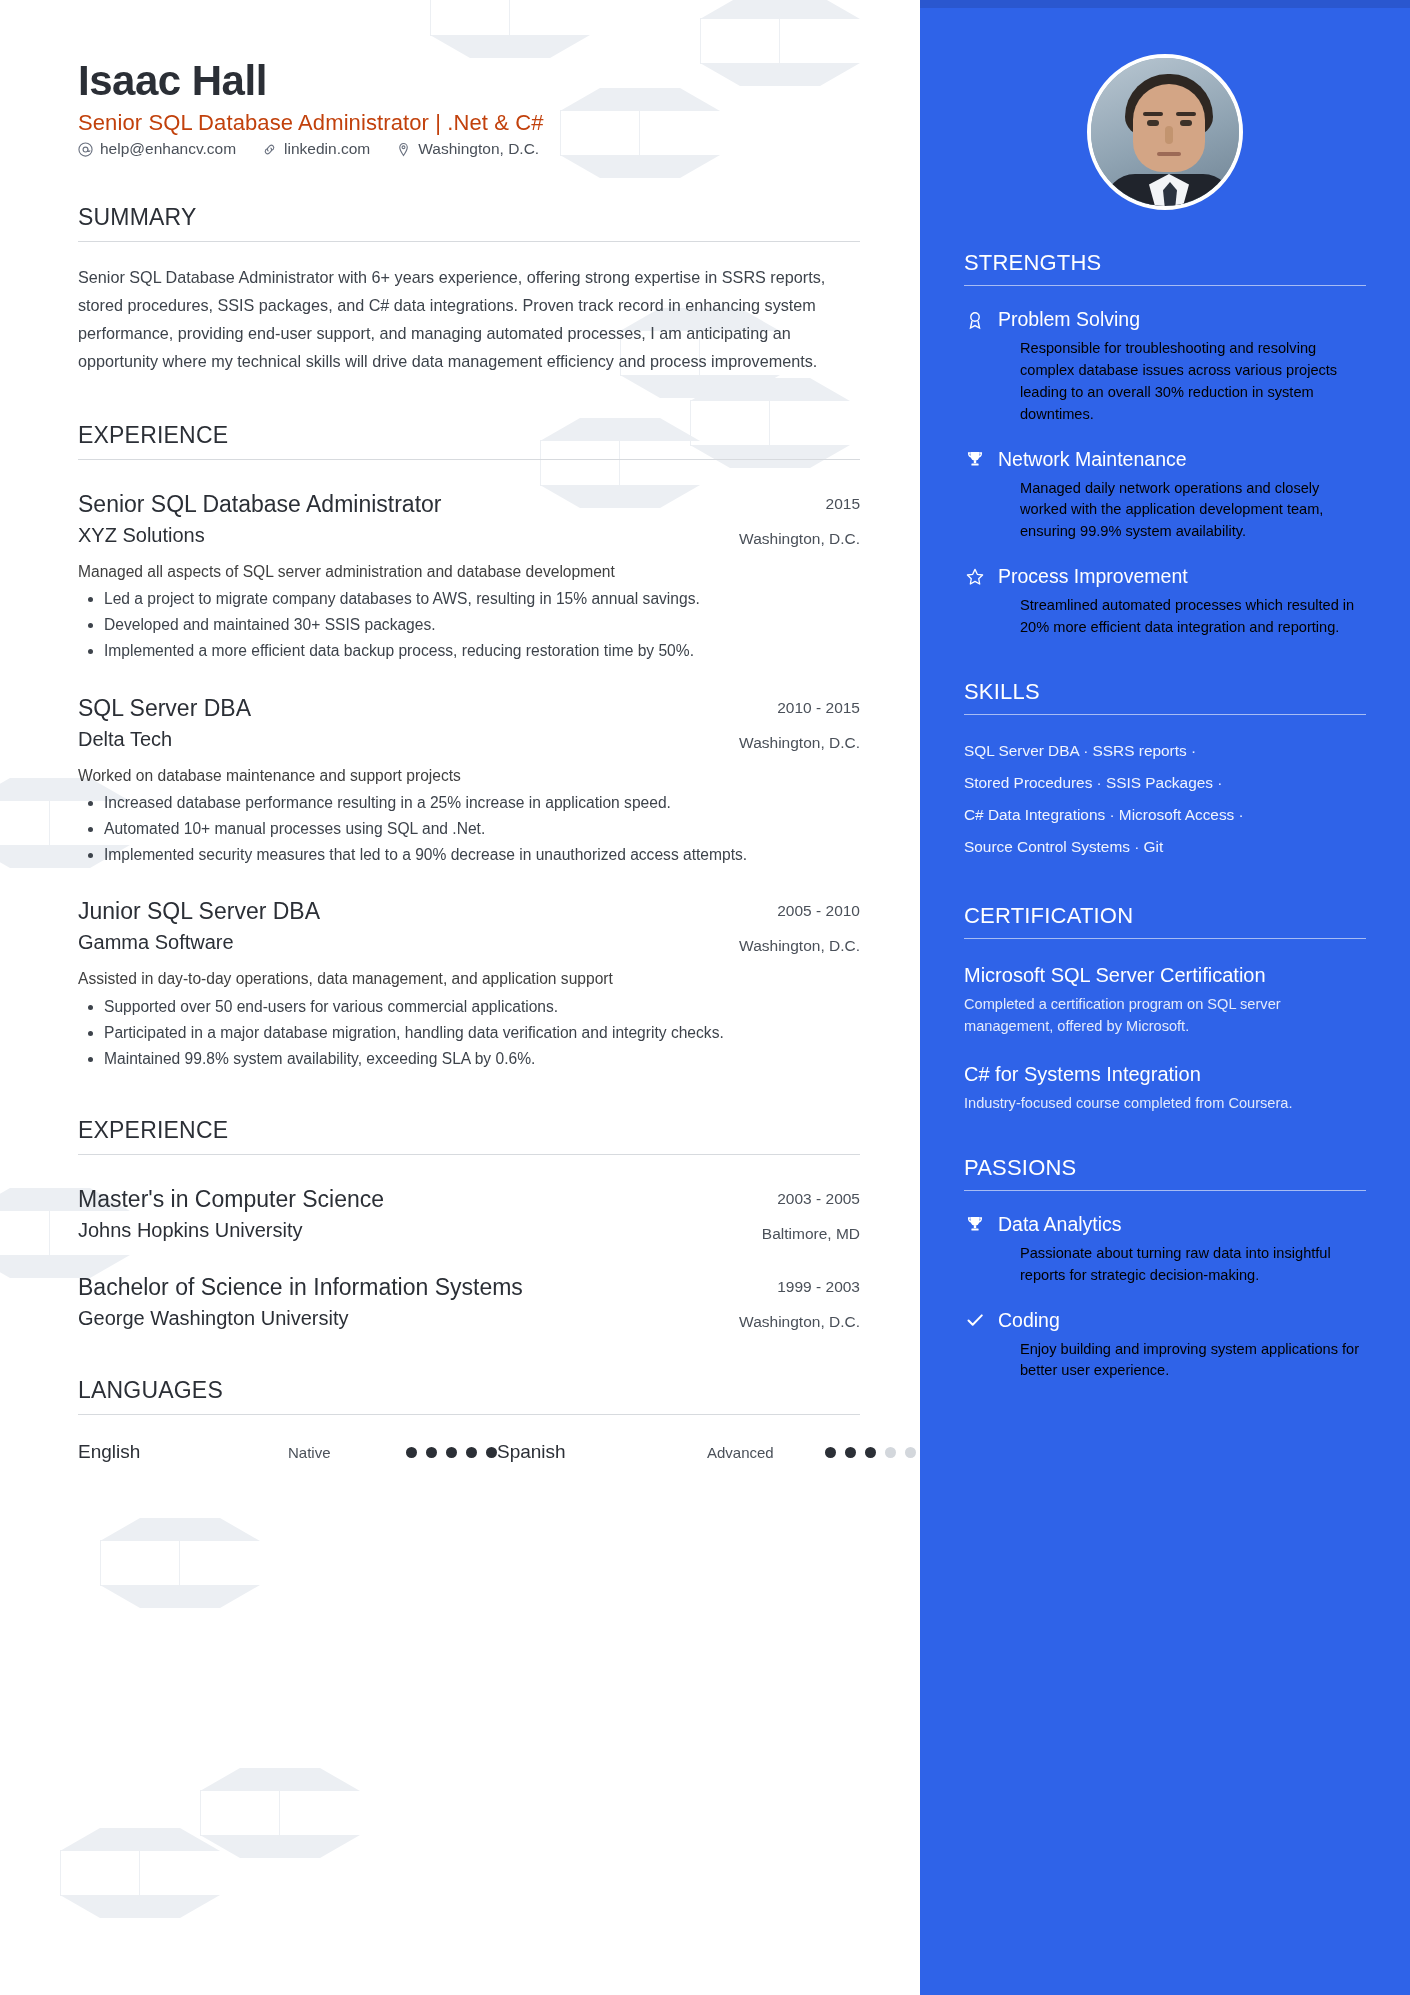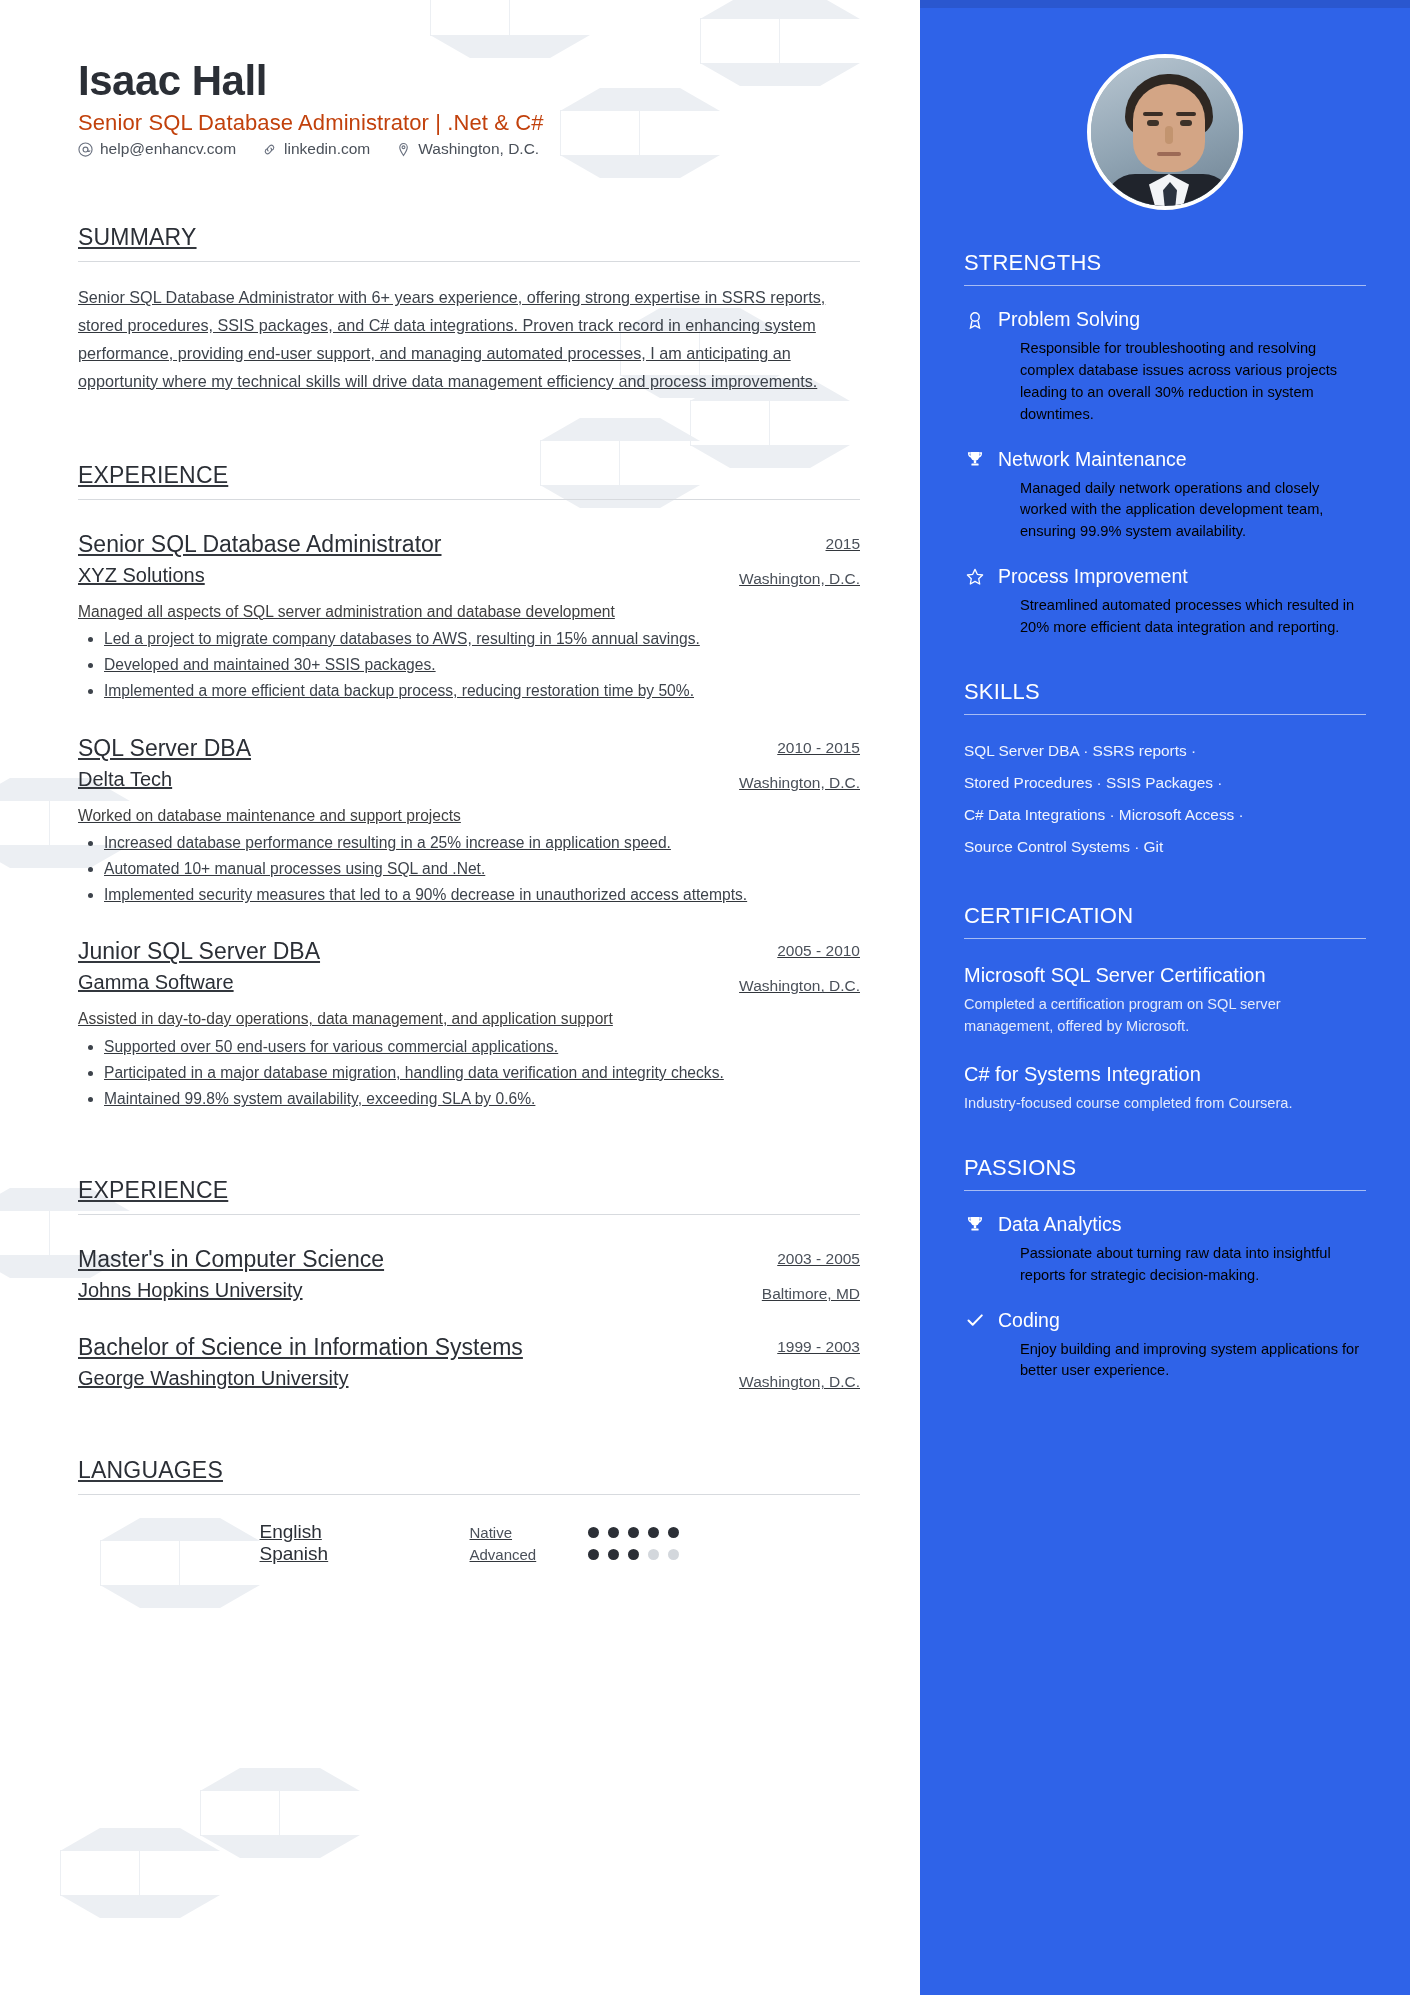--- a/index.html
+++ b/index.html
@@ -66,21 +66,21 @@
     display: flex;
     align-items: center;
     gap: 26px;
     font-size: 15.5px;
     color: #4a5059;
     margin-bottom: 8px;
   }
   .contact { display: flex; align-items: center; gap: 7px; }
   .contact svg { display: block; }
 
-  .section { margin-top: 66px; position: relative; text-decoration: underline; }
+  .section { margin-top: 46px; position: relative; }
   .sec-title {
     font-size: 23px;
     font-weight: 400;
     color: #2b2f36;
     letter-spacing: 0.2px;
     padding-bottom: 10px;
     border-bottom: 1px solid #d7dade;
   }
   .summary-text {
     margin-top: 22px;
@@ -110,21 +110,21 @@
   .entry-desc { margin-top: 12px; font-size: 15.6px; color: #404040; line-height: 1.5; }
   ul.bullets { margin: 4px 0 0 0; padding-left: 26px; }
   ul.bullets li {
     font-size: 15.6px;
     color: #3d434b;
     line-height: 1.55;
     margin-bottom: 2px;
   }
 
   
-  .langs { display: flex; align-items: center; margin-top: 26px; gap: 0; flex-direction: column; }
+  .langs { display: flex; align-items: center; margin-top: 26px; gap: 0; }
   .lang-block { display: flex; align-items: center; }
   .lang-name { font-size: 19px; color: #2b2f36; width: 210px; }
   .lang-level { font-size: 15px; color: #4a5059; width: 118px; }
   .dots { display: flex; gap: 9px; align-items: center; }
   .dot { width: 11px; height: 11px; border-radius: 50%; background: #2b2f36; }
   .dot.off { background: #d3d7dc; }
   .lang-gap { width: 46px; }
 
   
   .right {

